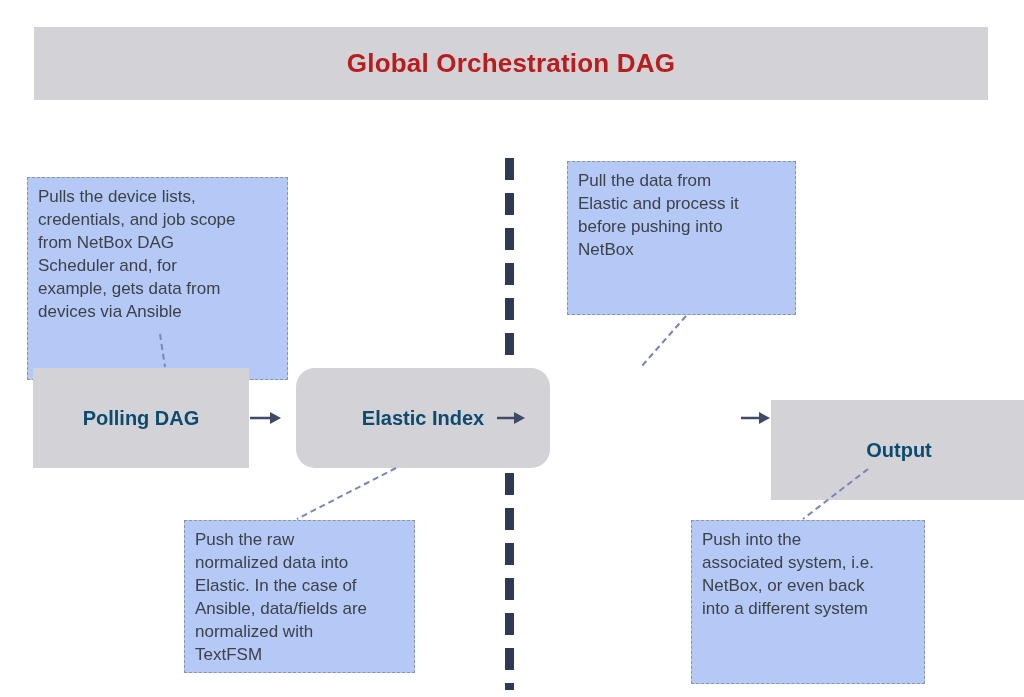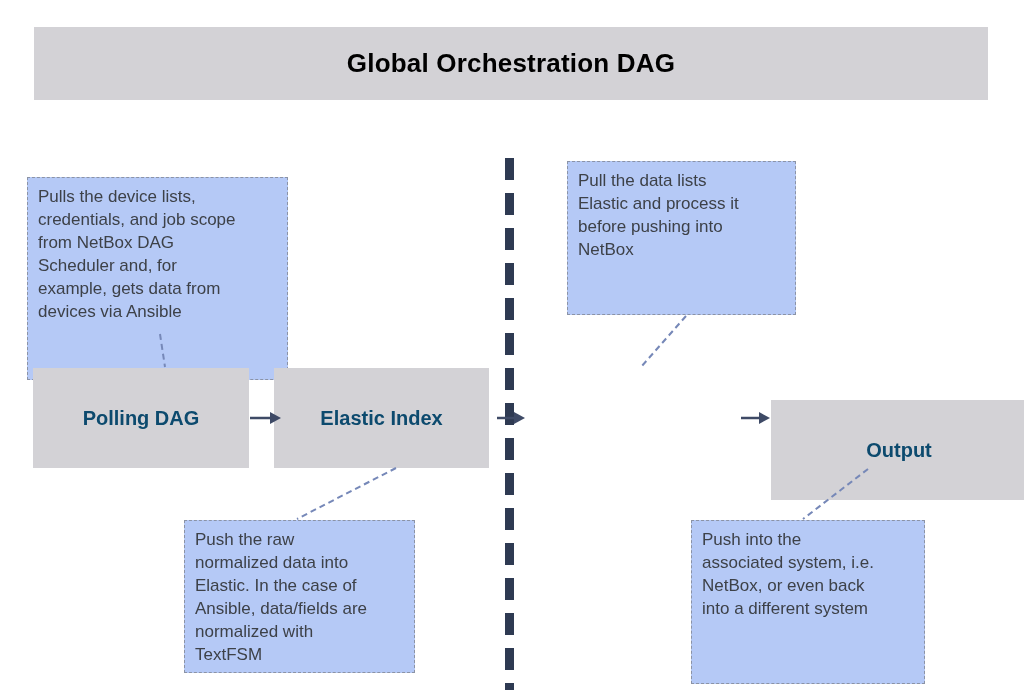--- a/index.html
+++ b/index.html
@@ -14,21 +14,21 @@
   .header-bar {
     position: absolute;
     left: 34px; top: 27px;
     width: 954px; height: 73px;
     background: #d3d2d6;
     display: flex; align-items: center; justify-content: center;
   }
   .header-title {
     font-size: 26px;
     font-weight: 700;
-    color: #000000;
+    color: #b91c1c;
     letter-spacing: 0.2px;
   }
   .divider {
     position: absolute;
     left: 505px; top: 158px;
     width: 9px; height: 532px;
     background: repeating-linear-gradient(
       to bottom,
       #2e3a52 0px, #2e3a52 22px,
       transparent 22px, transparent 35px
@@ -40,21 +40,21 @@
     height: 100px;
     background: #d3d2d6;
     display: flex; align-items: center; justify-content: center;
   }
   .node-label {
     font-size: 20px;
     font-weight: 700;
     color: #0c4a6e;
   }
   .node-1 { left: 33px;  width: 216px; }
-  .node-2 { left: 274px; width: 215px; }
+  .node-2 { left: 296px; width: 254px; border-radius: 19px; }
   .node-3 { left: 526px; width: 213px; }
   .node-4 { left: 771px; width: 256px; margin-top: 32px; }
   .callout {
     position: absolute;
     background: #b5c9f6;
     border: 1px dashed #8b93a6;
     box-sizing: border-box;
     padding: 7px 10px;
     font-size: 17px;
     line-height: 23px;
@@ -82,21 +82,21 @@
   </div>
 
   <div class="divider"></div>
 
   <div class="callout callout-1">Pulls the device lists,
 credentials, and job scope
 from NetBox DAG
 Scheduler and, for
 example, gets data from
 devices via Ansible</div>
-  <div class="callout callout-2">Pull the data lists
+  <div class="callout callout-2">Pull the data from
 Elastic and process it
 before pushing into
 NetBox</div>
   <div class="callout callout-3">Push the raw
 normalized data into
 Elastic. In the case of
 Ansible, data/fields are
 normalized with
 TextFSM</div>
   <div class="callout callout-4">Push into the

